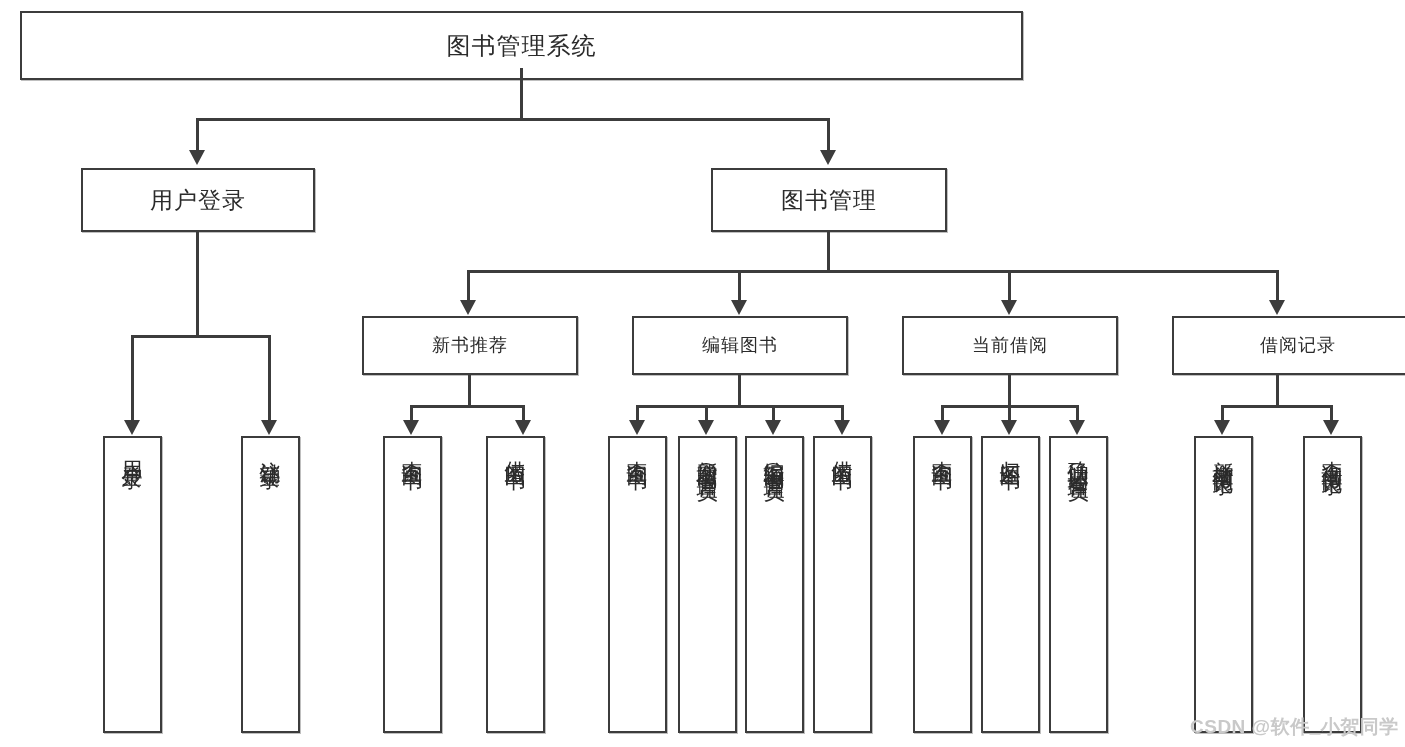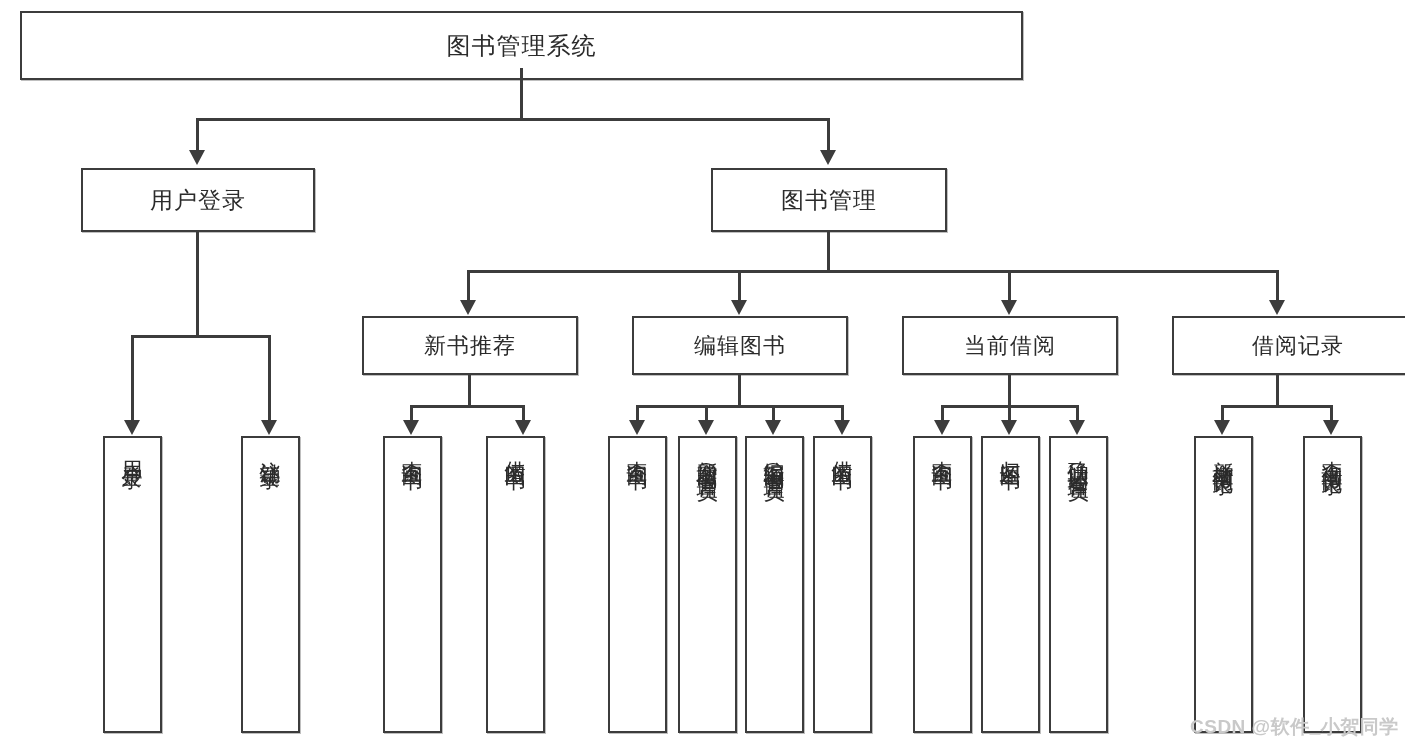--- a/index.html
+++ b/index.html
@@ -40,21 +40,21 @@
   .node.vertical .label {
     writing-mode: vertical-rl;
     text-orientation: upright;
     font-size: 21px;
     letter-spacing: 3px;
     line-height: 1;
     white-space: nowrap;
   }
   .node.root .label { font-size: 24px; }
   .node.lvl2 .label { font-size: 23px; }
-  .node.lvl3 .label { font-size: 22px; }
+  .node.lvl3 .label { font-size: 18px; }
 
   
   .seg {
     position: absolute;
     background: #3c3c3c;
   }
   .vseg { width: 3px; }
   .hseg { height: 3px; }
   .arrow {
     position: absolute;

